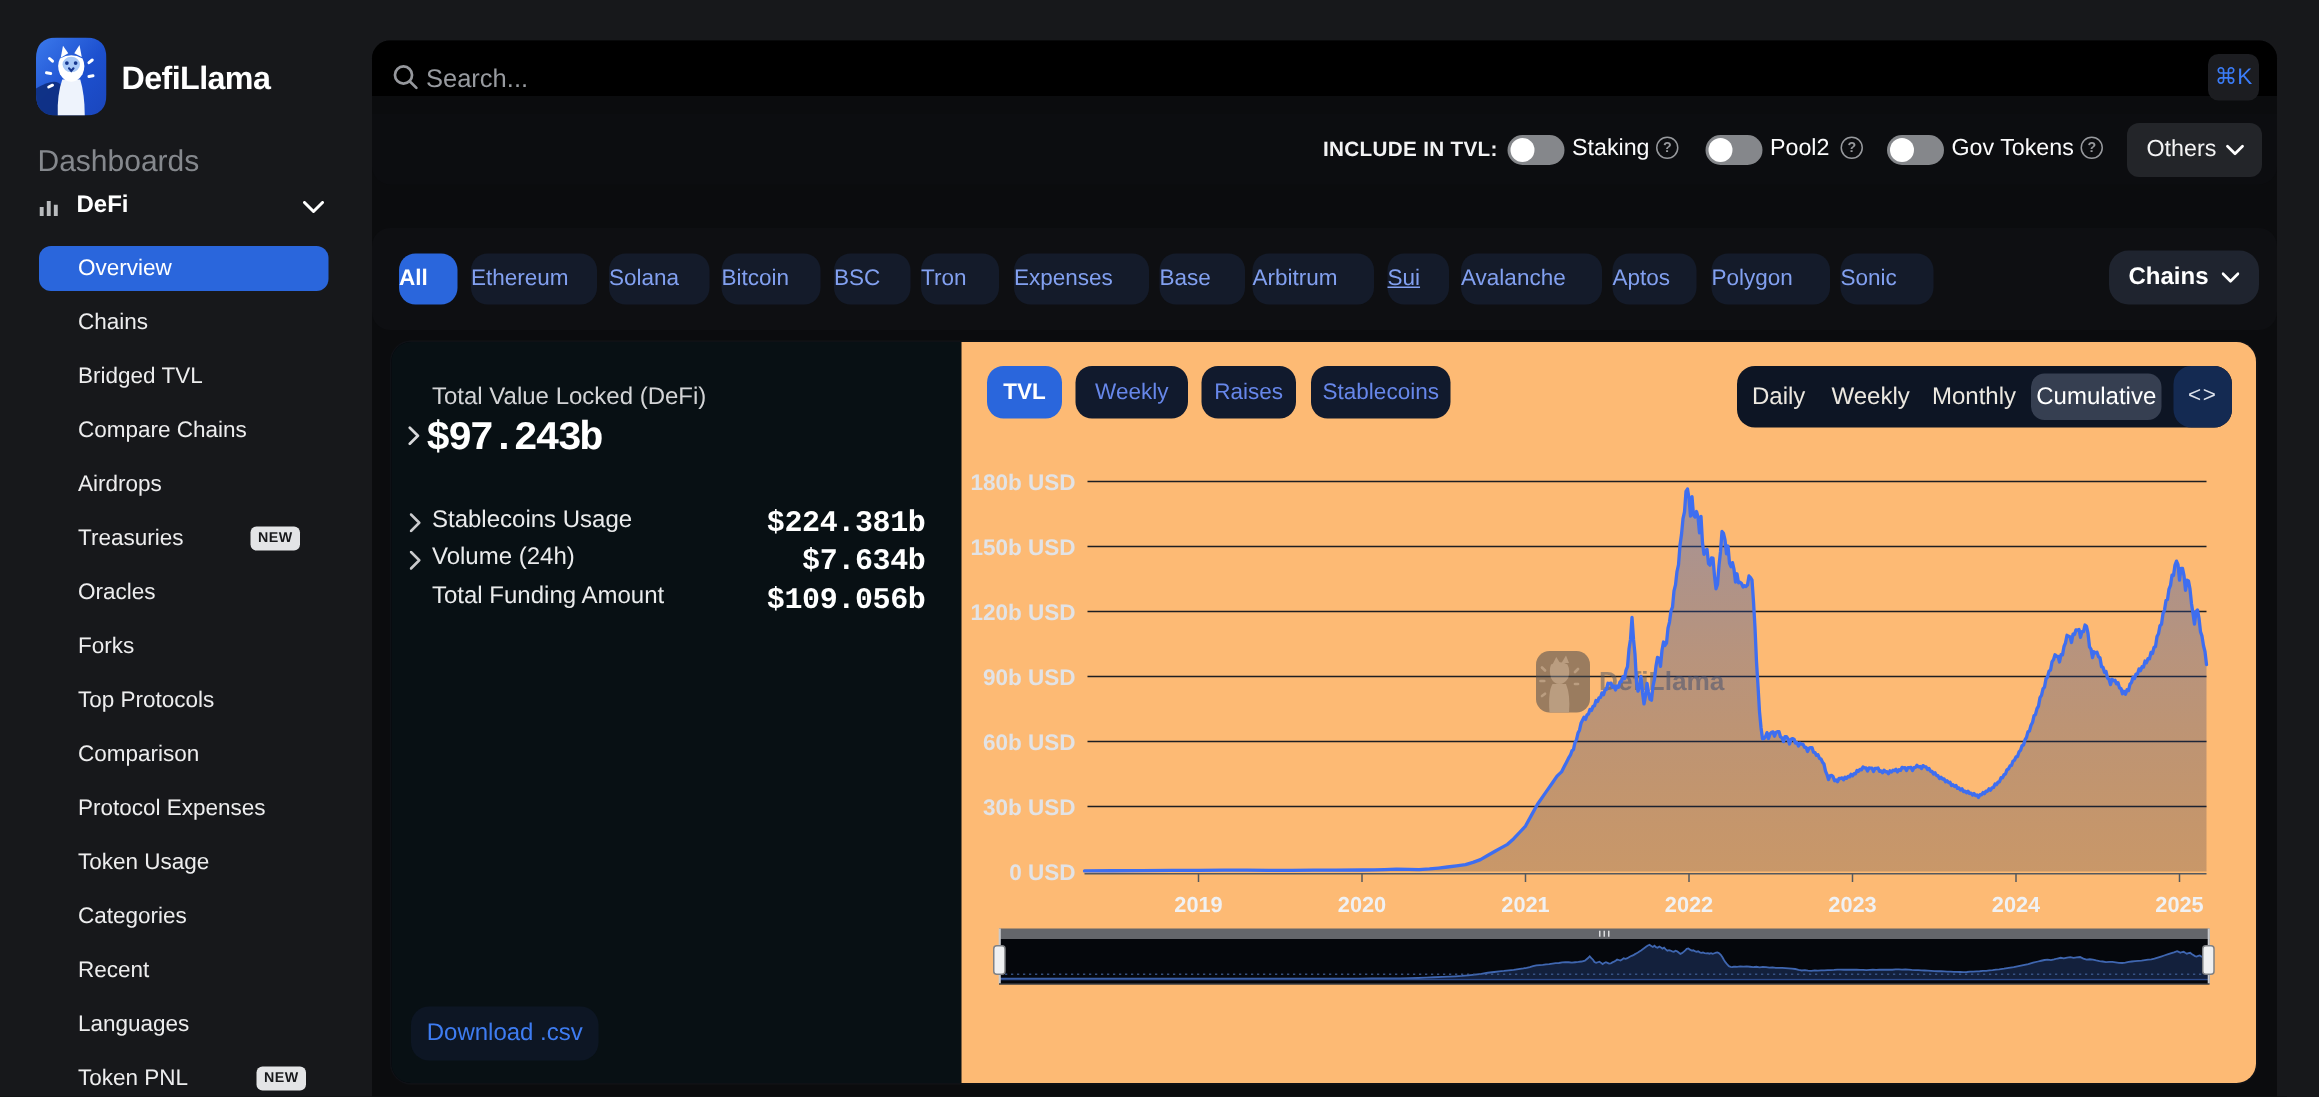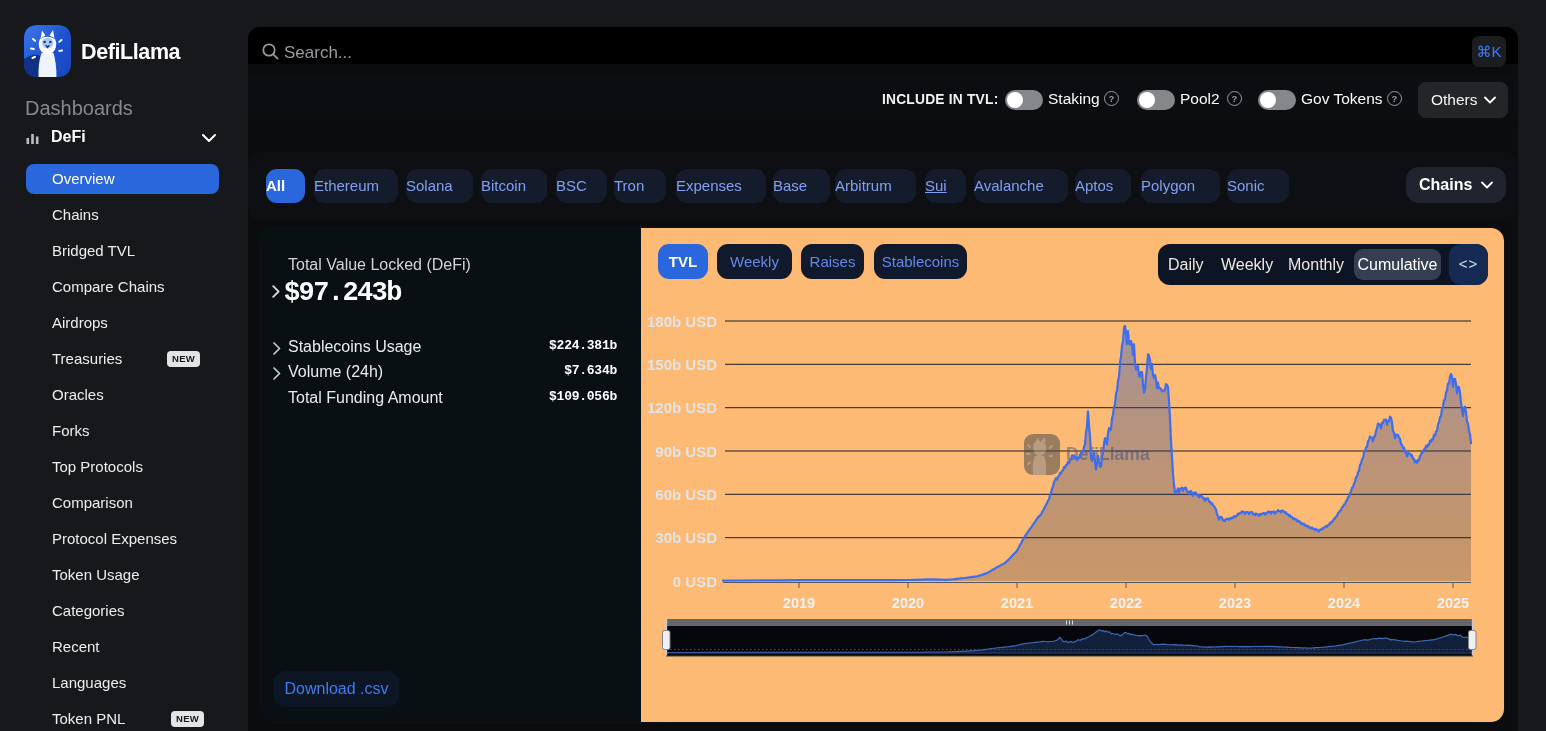--- a/index.html
+++ b/index.html
@@ -36,21 +36,21 @@
 .cpill.sel { background:#2a66dc; color:#fff; font-weight:bold; }
 #chainsbtn { position:absolute; right:12px; top:15px; width:100px; height:36px; background:#1f242f; border-radius:13px; color:#fff; font-size:16px; font-weight:bold; line-height:36px; padding-left:13px; }
 #chainsbtn svg { position:absolute; right:13px; top:14px; }
 
 #card { position:absolute; left:12px; top:200px; width:1245px; height:496px; border-radius:14px; border:1px solid rgba(255,255,255,0.055); overflow:hidden; background:#020409; }
 #statpanel { position:absolute; left:0; top:0; width:380px; height:494px; background:#081014; }
 #statpanel .t1 { position:absolute; left:27px; top:28px; font-size:16px; color:#d3d4d6; }
 #bigval { position:absolute; left:11px; top:50px; font-family:"Liberation Mono",monospace; font-weight:bold; font-size:27px; letter-spacing:-1.6px; color:#fff; }
 .srow { position:absolute; left:12px; width:344px; height:26px; font-size:16px; }
 .srow .sl { position:absolute; left:15px; top:4px; color:#eaebec; }
-.srow .sv { position:absolute; right:0; top:4px; font-family:"Liberation Mono",monospace; font-weight:bold; font-size:13px; color:#fff; letter-spacing:-0.25px; }
+.srow .sv { position:absolute; right:0; top:4px; font-family:"Liberation Mono",monospace; font-weight:bold; font-size:20px; color:#fff; letter-spacing:-0.25px; }
 .srow .sc { position:absolute; left:0; top:4px; }
 #dlbtn { position:absolute; left:13px; top:443px; width:125px; height:36px; background:#0d1624; border-radius:12px; color:#3e7cf1; font-size:16px; text-align:center; line-height:36px; }
 
 #chartpanel { position:absolute; left:380px; top:0; width:865px; height:494px; background:#fdba74; }
 .tab { position:absolute; top:16px; height:35px; line-height:35px; border-radius:11px; background:#111a2d; color:#6787ea; font-size:15px; text-align:center; }
 .tab.sel { background:#2a66dc; color:#fff; font-weight:bold; }
 #intgroup { position:absolute; left:517px; top:16px; width:330px; height:41px; background:#0d1524; border-radius:12px; }
 #intgroup .opt { position:absolute; top:0; height:41px; line-height:41px; font-size:16px; color:#ece8e0; }
 #intgroup .sel { position:absolute; left:196px; top:5px; width:87px; height:31px; background:#363f51; border-radius:9px; color:#fff; font-size:16px; text-align:center; line-height:31px; }
 #codebtn { position:absolute; left:291px; top:0; width:39px; height:41px; background:#142a52; border-radius:12px; color:#dde2ec; font-size:15px; text-align:center; line-height:40px; letter-spacing:1px; }

